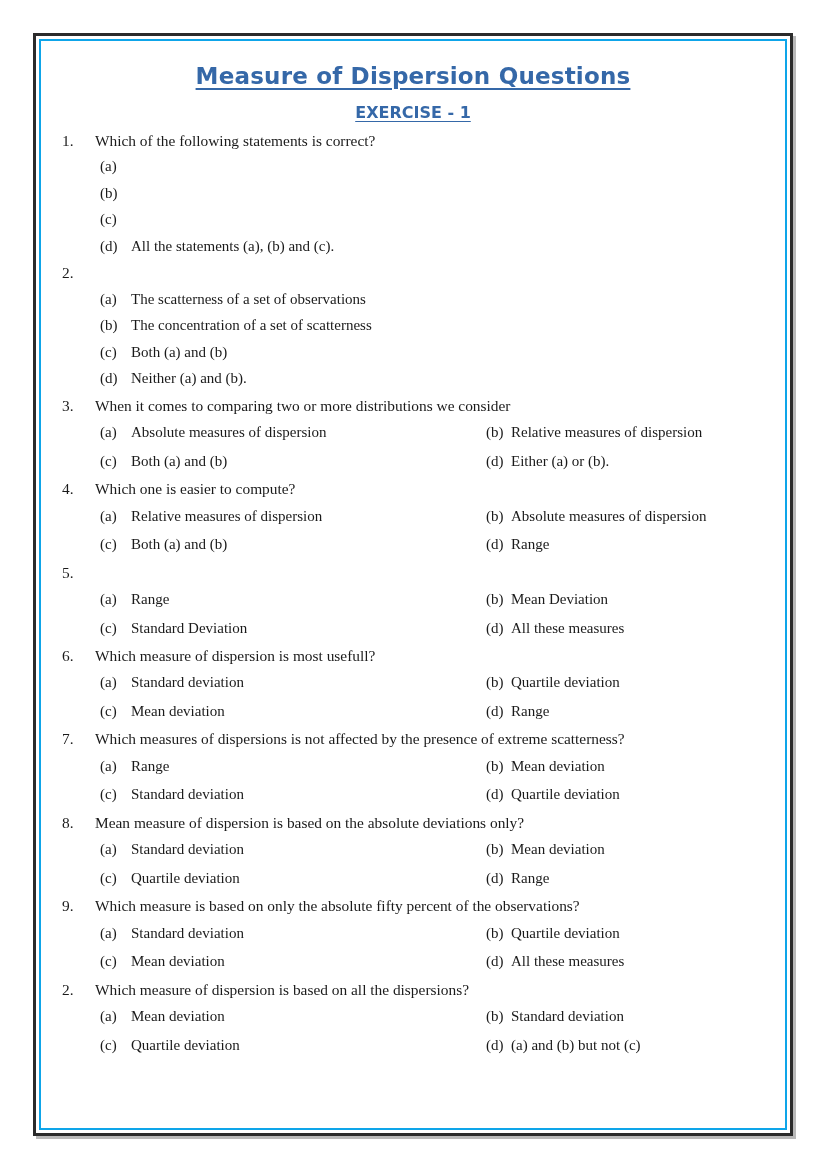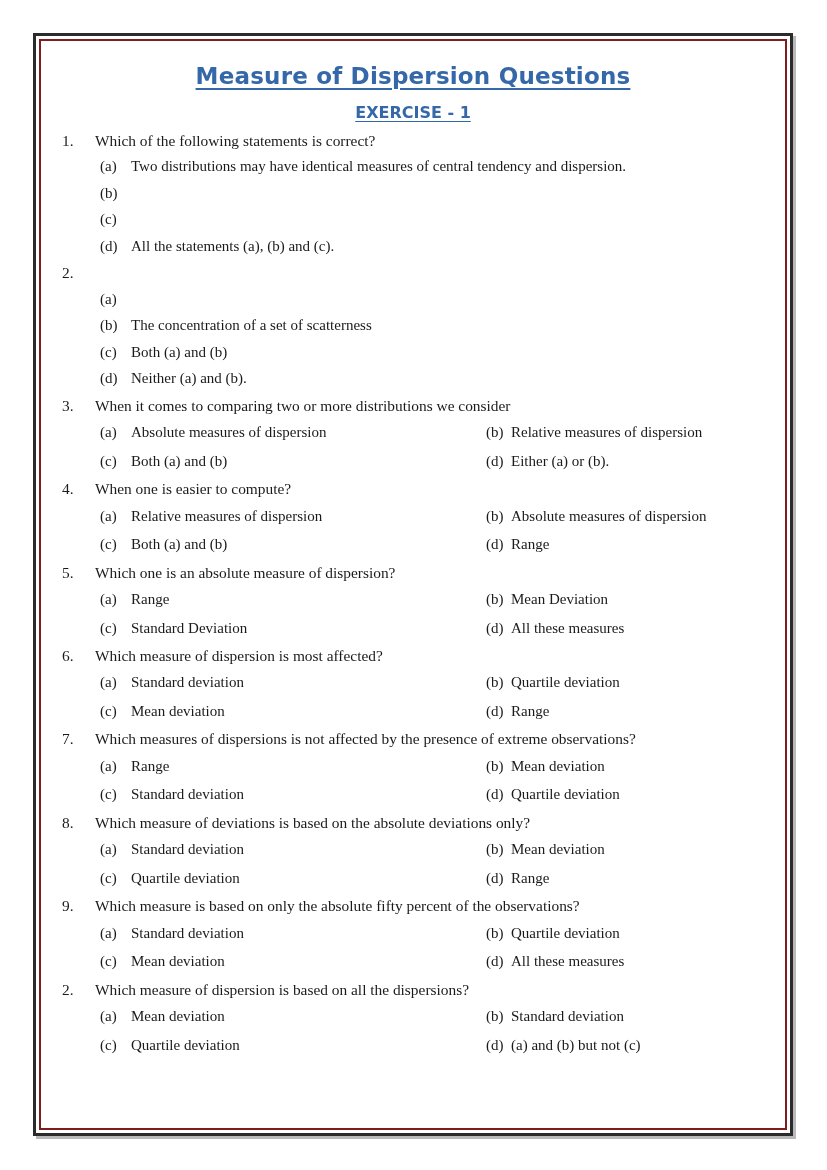--- a/index.html
+++ b/index.html
@@ -21,21 +21,21 @@
     position: absolute;
     left: 33px; top: 33px;
     width: 760px; height: 1103px;
     border: 3px solid #2b2b2b;
     background: #ffffff;
     box-shadow: 3px 3px 0 0 #b9b9b9;
   }
   #page-inner {
     position: absolute;
     inset: 3px;
-    border: 2px solid #7f1d1d;
+    border: 2px solid #0ea5e9;
     background: #ffffff;
     overflow: hidden;
   }
 
   
   #doc-title {
     font-family: "DejaVu Sans", sans-serif;
     font-weight: bold;
     font-size: 23px;
     color: #3568a8;
@@ -128,41 +128,41 @@
 
     <div id="question-list">
         <div class="question">
           <div class="q-head">
             <span class="q-num">1.</span>
             <span class="q-text">Which of the following statements is correct?</span>
           </div>
           <div class="opts-stacked">
             <div class="opt-row">
               <span class="opt-label">(a)</span>
-              <span class="opt-text">Two distributions may have identical measures of central tendency and dispersion.</span>
             </div>
             <div class="opt-row">
               <span class="opt-label">(b)</span>
             </div>
             <div class="opt-row">
               <span class="opt-label">(c)</span>
             </div>
             <div class="opt-row">
               <span class="opt-label">(d)</span>
               <span class="opt-text">All the statements (a), (b) and (c).</span>
             </div>
           </div>
         </div>
         <div class="question">
           <div class="q-head">
             <span class="q-num">2.</span>
           </div>
           <div class="opts-stacked">
             <div class="opt-row">
               <span class="opt-label">(a)</span>
+              <span class="opt-text">The scatterness of a set of observations</span>
             </div>
             <div class="opt-row">
               <span class="opt-label">(b)</span>
               <span class="opt-text">The concentration of a set of scatterness</span>
             </div>
             <div class="opt-row">
               <span class="opt-label">(c)</span>
               <span class="opt-text">Both (a) and (b)</span>
             </div>
             <div class="opt-row">
@@ -195,21 +195,21 @@
               <div class="opt-col right">
                 <span class="opt-label">(d)</span>
                 <span class="opt-text">Either (a) or (b).</span>
               </div>
             </div>
           </div>
         </div>
         <div class="question">
           <div class="q-head">
             <span class="q-num">4.</span>
-            <span class="q-text">When one is easier to compute?</span>
+            <span class="q-text">Which one is easier to compute?</span>
           </div>
           <div class="opts-grid">
             <div class="opt-pair">
               <div class="opt-col left">
                 <span class="opt-label">(a)</span>
                 <span class="opt-text">Relative measures of dispersion</span>
               </div>
               <div class="opt-col right">
                 <span class="opt-label">(b)</span>
                 <span class="opt-text">Absolute measures of dispersion</span>
@@ -223,21 +223,20 @@
               <div class="opt-col right">
                 <span class="opt-label">(d)</span>
                 <span class="opt-text">Range</span>
               </div>
             </div>
           </div>
         </div>
         <div class="question">
           <div class="q-head">
             <span class="q-num">5.</span>
-            <span class="q-text">Which one is an absolute measure of dispersion?</span>
           </div>
           <div class="opts-grid">
             <div class="opt-pair">
               <div class="opt-col left">
                 <span class="opt-label">(a)</span>
                 <span class="opt-text">Range</span>
               </div>
               <div class="opt-col right">
                 <span class="opt-label">(b)</span>
                 <span class="opt-text">Mean Deviation</span>
@@ -251,21 +250,21 @@
               <div class="opt-col right">
                 <span class="opt-label">(d)</span>
                 <span class="opt-text">All these measures</span>
               </div>
             </div>
           </div>
         </div>
         <div class="question">
           <div class="q-head">
             <span class="q-num">6.</span>
-            <span class="q-text">Which measure of dispersion is most affected?</span>
+            <span class="q-text">Which measure of dispersion is most usefull?</span>
           </div>
           <div class="opts-grid">
             <div class="opt-pair">
               <div class="opt-col left">
                 <span class="opt-label">(a)</span>
                 <span class="opt-text">Standard deviation</span>
               </div>
               <div class="opt-col right">
                 <span class="opt-label">(b)</span>
                 <span class="opt-text">Quartile deviation</span>
@@ -279,21 +278,21 @@
               <div class="opt-col right">
                 <span class="opt-label">(d)</span>
                 <span class="opt-text">Range</span>
               </div>
             </div>
           </div>
         </div>
         <div class="question">
           <div class="q-head">
             <span class="q-num">7.</span>
-            <span class="q-text">Which measures of dispersions is not affected by the presence of extreme observations?</span>
+            <span class="q-text">Which measures of dispersions is not affected by the presence of extreme scatterness?</span>
           </div>
           <div class="opts-grid">
             <div class="opt-pair">
               <div class="opt-col left">
                 <span class="opt-label">(a)</span>
                 <span class="opt-text">Range</span>
               </div>
               <div class="opt-col right">
                 <span class="opt-label">(b)</span>
                 <span class="opt-text">Mean deviation</span>
@@ -307,21 +306,21 @@
               <div class="opt-col right">
                 <span class="opt-label">(d)</span>
                 <span class="opt-text">Quartile deviation</span>
               </div>
             </div>
           </div>
         </div>
         <div class="question">
           <div class="q-head">
             <span class="q-num">8.</span>
-            <span class="q-text">Which measure of deviations is based on the absolute deviations only?</span>
+            <span class="q-text">Mean measure of dispersion is based on the absolute deviations only?</span>
           </div>
           <div class="opts-grid">
             <div class="opt-pair">
               <div class="opt-col left">
                 <span class="opt-label">(a)</span>
                 <span class="opt-text">Standard deviation</span>
               </div>
               <div class="opt-col right">
                 <span class="opt-label">(b)</span>
                 <span class="opt-text">Mean deviation</span>

